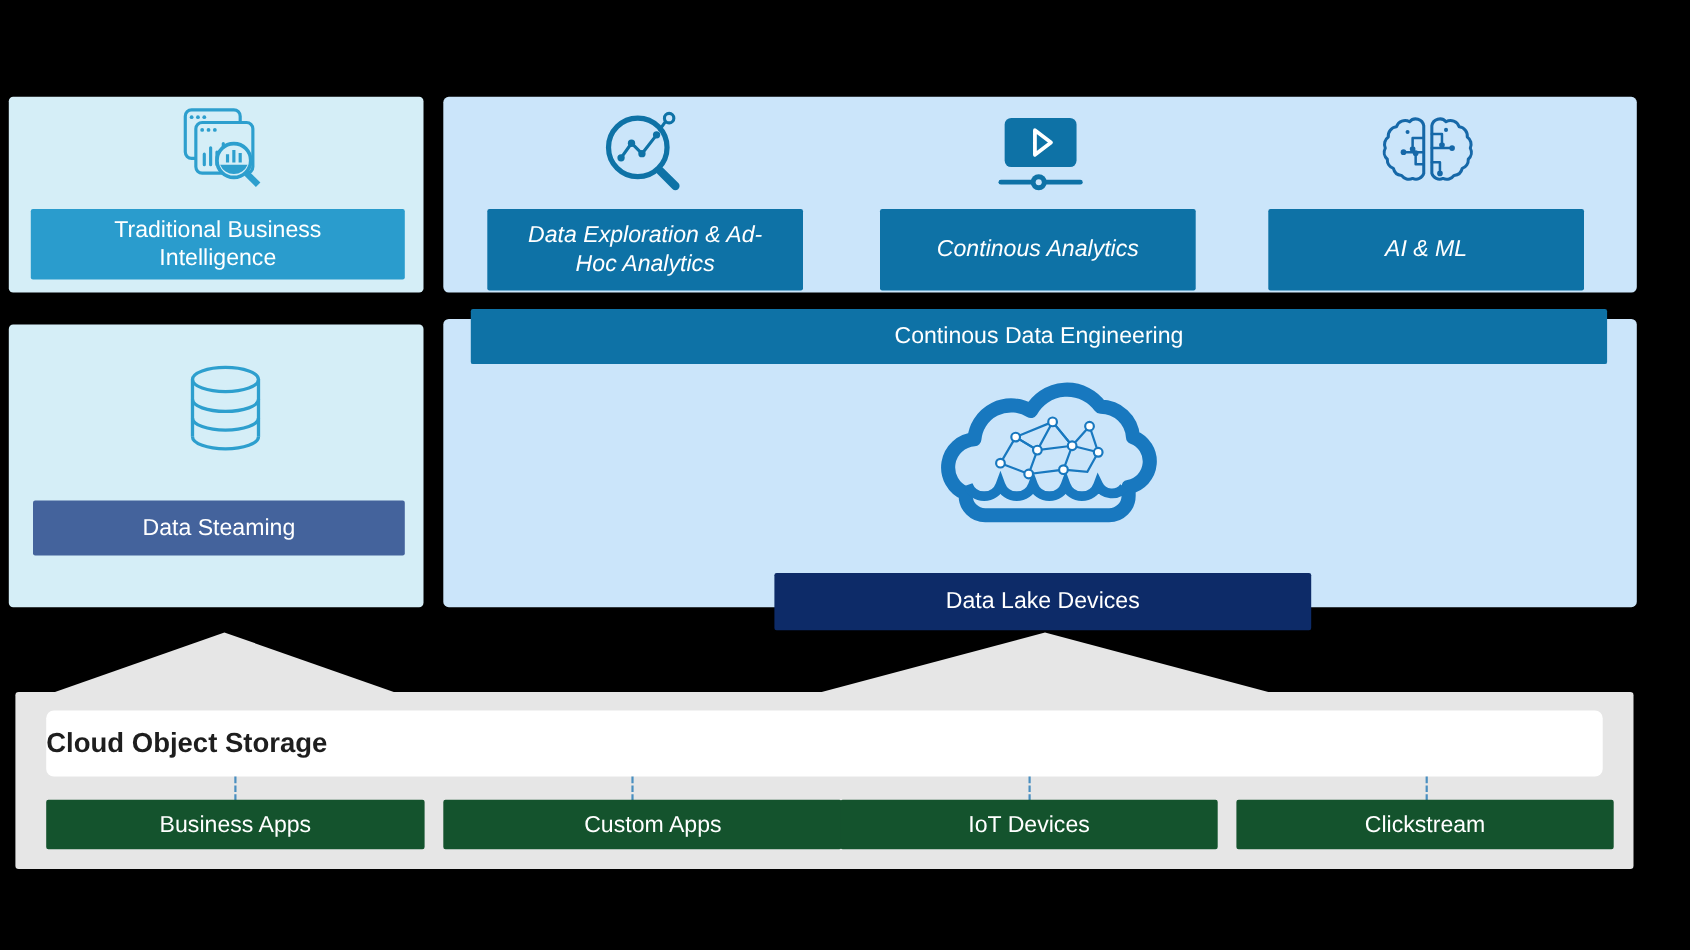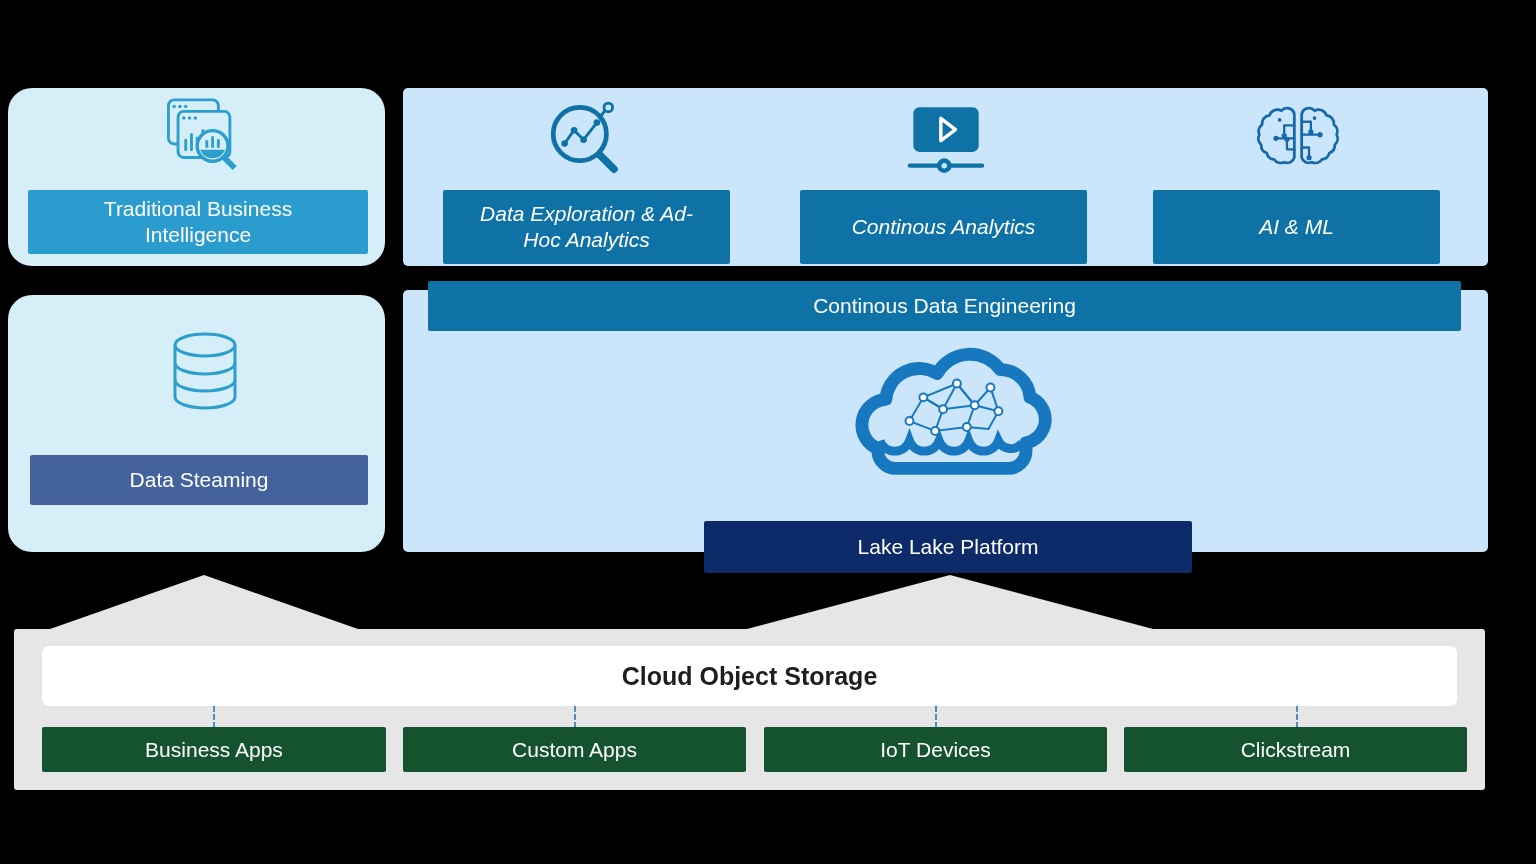--- a/index.html
+++ b/index.html
@@ -1,33 +1,33 @@
 <!DOCTYPE html>
 <html><head>
 <meta charset="utf-8">
 <style>
   html,body{margin:0;padding:0;background:#000;}
   .stage{position:relative;width:1536px;height:864px;background:#000;overflow:hidden;
          font-family:"Liberation Sans", sans-serif;}
   .panel{position:absolute;}
-  .p-cyan{background:#d5eef7;border-radius:24px;}
+  .p-cyan{background:#d5eef7;border-radius:4px;}
   .p-blue{background:#cbe5fa;border-radius:5px;font-style:italic;}
   .bar{position:absolute;display:flex;align-items:center;justify-content:center;
        text-align:center;color:#fff;border-radius:2px;line-height:1.22;}
   .bar.cyan{background:#2a9ccd;}
   .bar.slate{background:#44639c;}
   .bar.teal{background:#0e72a6;}
   .bar.navy{background:#0d2b68;}
   .icon{position:absolute;}
   .tri{position:absolute;width:0;height:0;border-style:solid;
        border-color:transparent transparent #e6e6e6 transparent;}
   .gray-panel{position:absolute;left:14px;top:629px;width:1471px;height:161px;
               background:#e6e6e6;border-radius:3px;}
   .white-bar{position:absolute;left:28px;top:17px;width:1415px;height:60px;background:#ffffff;
-             border-radius:7px;display:flex;align-items:center;justify-content:center;
+             border-radius:7px;display:flex;align-items:center;justify-content:flex-start;
              font-weight:bold;font-size:25px;color:#1e1e1e;}
   .dash{position:absolute;top:77px;height:22px;width:0;border-left:2px dashed #4a8fc0;}
   .src-bar{position:absolute;top:98px;height:45px;background:#14532d;border-radius:2px;
            display:flex;align-items:center;justify-content:center;color:#fff;font-size:21px;}
   .fs21{font-size:21px;}
   .fs19{font-size:19px;}
 </style>
 </head>
 <body>
 
@@ -151,40 +151,40 @@
           <circle cx="128" cy="82" r="4"></circle>
       </g>
     </svg>
   </div>
 
   <div class="bar teal fs21" style="left:428px;top:281px;width:1033px;height:50px;">
     <span>Continous Data Engineering</span>
   </div>
 
   <div class="bar navy fs21" style="left:704px;top:521px;width:488px;height:52px;">
-    <span>Lake Lake Platform</span>
+    <span>Data Lake Devices</span>
   </div>
 
   <div class="tri" style="left:50px;top:575px;border-width:0 154px 54px 154px;"></div>
   <div class="tri" style="left:747px;top:575px;border-width:0 203px 54px 203px;"></div>
 
   <div class="gray-panel">
     <div class="white-bar">
       <span>Cloud Object Storage</span>
     </div>
 
     <div class="dash" style="left:199px;"></div>
     <div class="dash" style="left:560px;"></div>
     <div class="dash" style="left:921px;"></div>
     <div class="dash" style="left:1282px;"></div>
 
     <div class="src-bar" style="left:28px;width:344px;">
       <span>Business Apps</span>
     </div>
-    <div class="src-bar" style="left:389px;width:343px;">
+    <div class="src-bar" style="left:389px;width:343px;padding-left:19px;">
       <span>Custom Apps</span>
     </div>
     <div class="src-bar" style="left:750px;width:343px;">
       <span>IoT Devices</span>
     </div>
     <div class="src-bar" style="left:1110px;width:343px;">
       <span>Clickstream</span>
     </div>
   </div>
 

